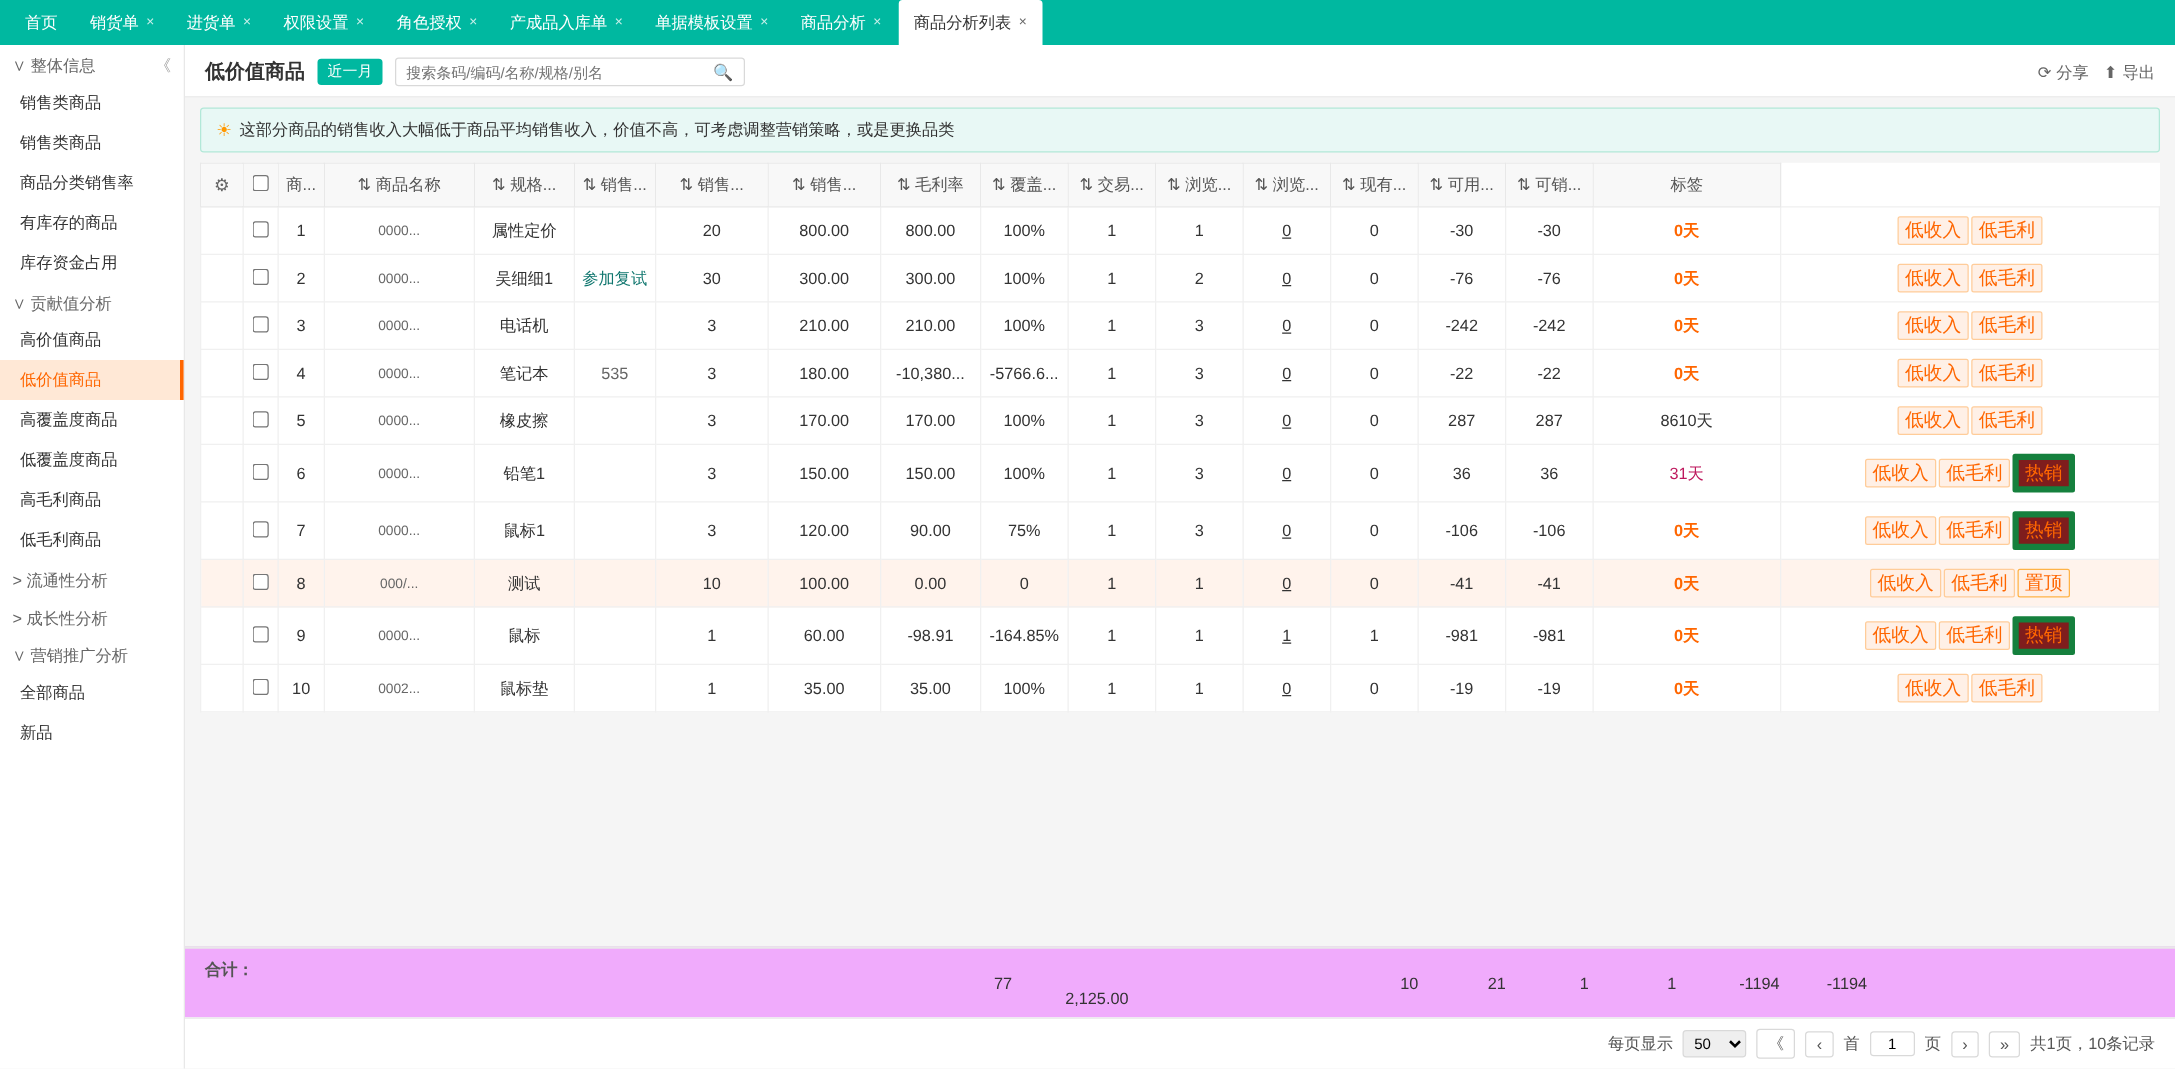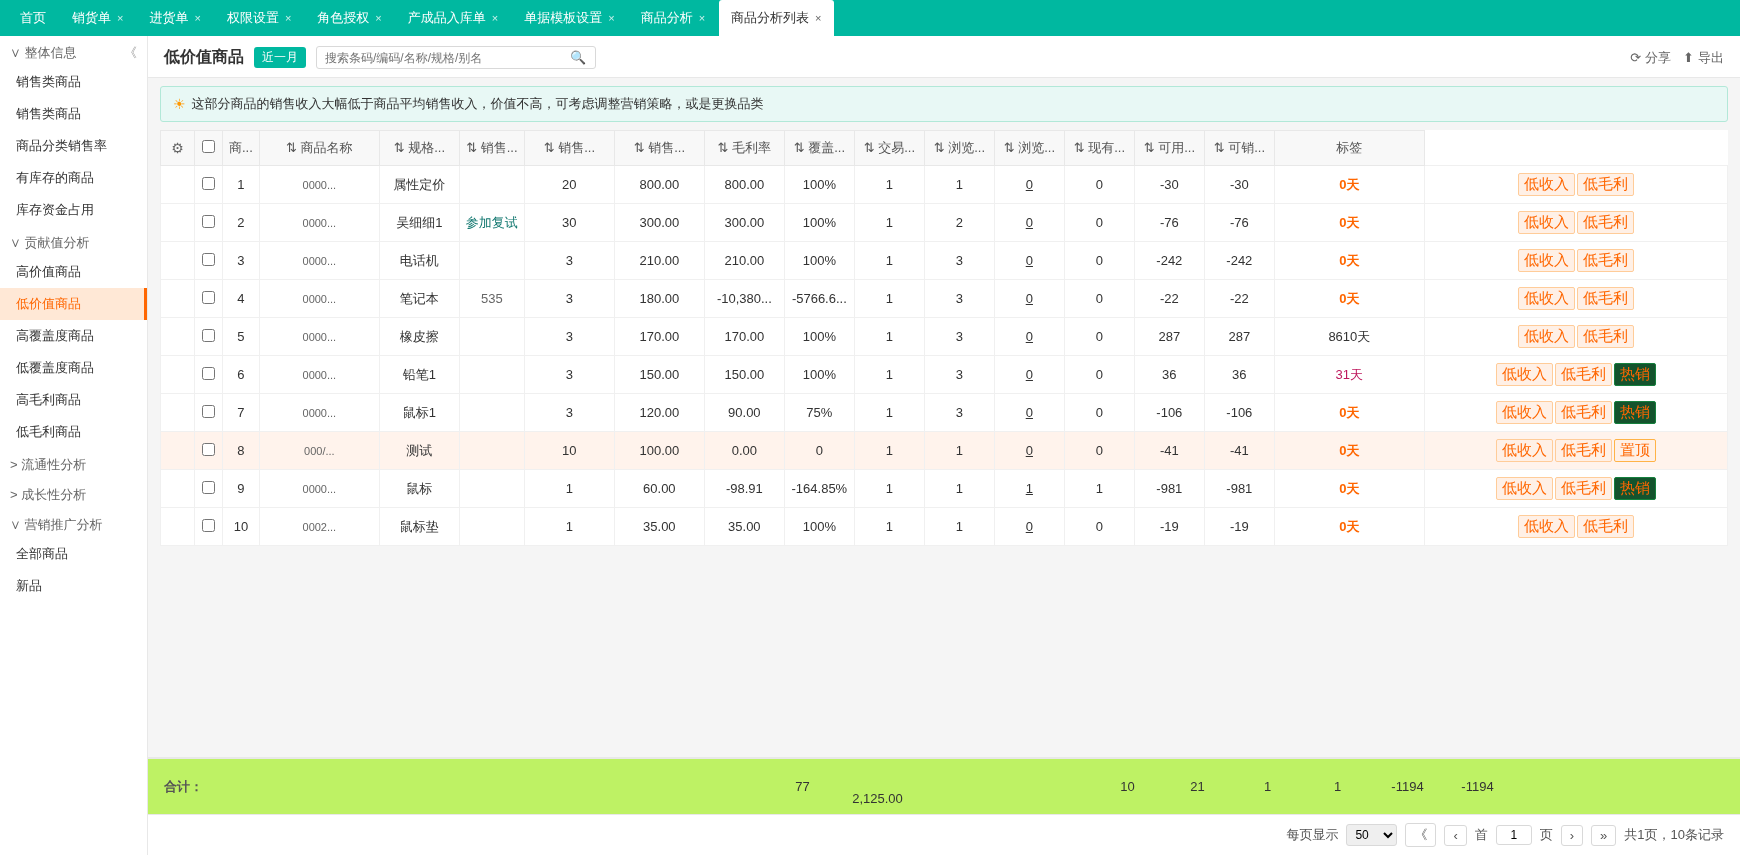--- a/index.html
+++ b/index.html
@@ -172,31 +172,30 @@
       color: #333;
       white-space: nowrap;
     }
     tbody tr.highlight { background: #fff3ec; }
     .row-num { color: #333; }
     .checkbox-cell { width: 28px; }
     input[type=checkbox] { cursor: pointer; }
 
     .tag { display: inline-block; padding: 1px 5px; border-radius: 2px; font-size: 15px; margin: 0 1px; }
     .tag-low-income { background: #fff0e6; color: #ff6600; border: 1px solid #ffcc99; }
-    .tag-hot { background: #14532d; color: #ff6600; border: 1px solid #15803d; }
+    .tag-hot { background: #7f1d1d; color: #ff6600; border: 5px solid #15803d; }
     .tag-recommend { background: #fff0e6; color: #ff6600; border: 1px solid #ffb347; }
 
     .underline-link { text-decoration: underline; cursor: pointer; color: #333; }
 
     
     .footer-total {
-      background: #bef264;
+      background: #f0abfc;
       border-top: 2px solid #e8e8e8;
       display: flex;
-      align-items: center;
       padding: 8px 16px;
       gap: 10px;
       font-size: 13px;
       color: #333;
       min-height: 40px;
     }
     .footer-total .label { font-weight: bold; color: #555; margin-right: 8px; }
     .total-cell {
       padding: 0 8px;
       min-width: 80px;

